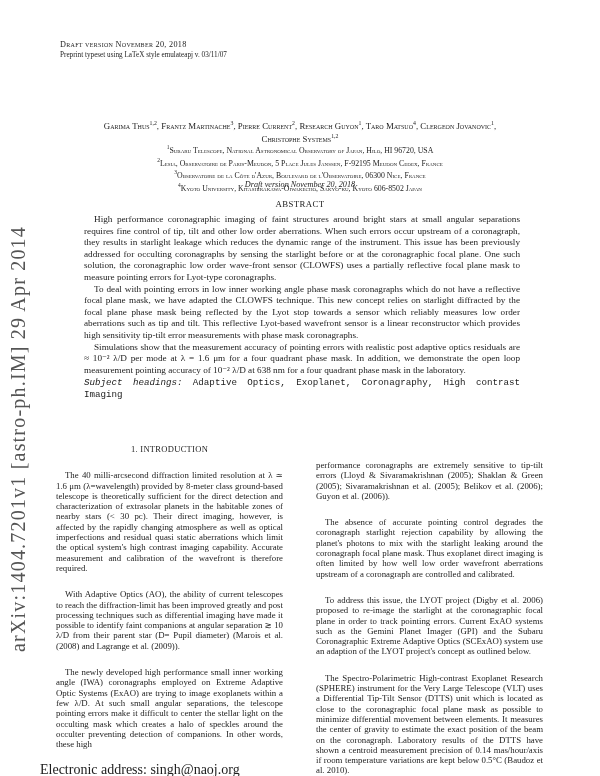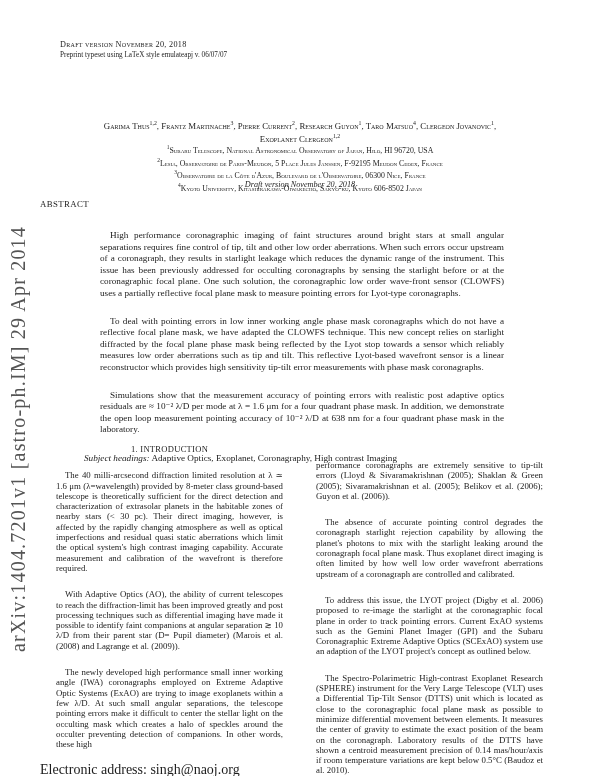--- a/index.html
+++ b/index.html
@@ -25,51 +25,51 @@
   .authors-block{position:absolute;left:30px;top:119px;width:540px;text-align:center;
     font-variant:small-caps;font-size:8.8px;line-height:9.8px;}
   .authors-block sup{font-size:5.8px;font-variant:normal;}
   
   .affil-block{position:absolute;left:30px;top:143px;width:540px;text-align:center;
     font-variant:small-caps;font-size:7.8px;line-height:8.9px;}
   .affil-block sup{font-size:5.4px;font-variant:normal;}
   .date-line{position:absolute;left:40px;top:180px;width:520px;text-align:center;
     font-style:italic;font-size:8.2px;}
   
-  .abstract-heading{position:absolute;left:40px;top:199px;width:520px;
+  .abstract-heading{position:absolute;left:40px;top:199px;width:520px;text-align:center;
     font-size:8.8px;letter-spacing:0.4px;}
   .abstract-body{position:absolute;left:84px;top:214px;width:436px;
     text-align:justify;font-size:9.2px;line-height:11.6px;}
-  .abstract-body p{margin:16px;text-indent:10px;}
-  .subject-line{margin-top:17px;}
+  .abstract-body p{margin:0;text-indent:10px;}
+  .subject-line{margin-top:1px;font-family:Liberation Mono, monospace;}
   .subject-label{font-style:italic;}
   
   .columns{position:absolute;left:40px;top:444px;width:528px;display:flex;gap:1px;}
   .col{width:259px;text-align:justify;font-size:8.8px;line-height:10.3px;}
   .section-heading{text-align:center;font-size:8.5px;letter-spacing:0.3px;margin-bottom:5px;}
   .col p{margin:16px;text-indent:9px;}
   .col-right p:first-child{text-indent:0;}
   .footnote{margin-top:10px;font-size:14px;text-indent:0;text-align:left;}
 </style>
 </head>
 <body>
 
 <div class="page">
 
   <div class="arxiv-stamp">arXiv:1404.7201v1  [astro-ph.IM]  29 Apr 2014</div>
 
   <div class="header">
     <div class="draft-line">Draft version November 20, 2018</div>
-    <div class="preprint-line">Preprint typeset using LaTeX style emulateapj v. 06/07/07</div>
+    <div class="preprint-line">Preprint typeset using LaTeX style emulateapj v. 03/11/07</div>
   </div>
 
 
   <div class="authors-block">
       <div><span>Garima Thus</span><sup>1,2</sup>, <span>Frantz Martinache</span><sup>3</sup>, <span>Pierre Current</span><sup>2</sup>, <span>Research Guyon</span><sup>1</sup>, <span>Taro Matsuo</span><sup>4</sup>, <span>Clergeon Jovanovic</span><sup>1</sup>,</div>
-      <div><span>Exoplanet Clergeon</span><sup>1,2</sup></div>
+      <div><span>Christophe Systems</span><sup>1,2</sup></div>
     </div>
 
   <div class="affil-block">
       <div><sup>1</sup>Subaru Telescope, National Astronomical Observatory of Japan, Hilo, HI 96720, USA</div>
       <div><sup>2</sup>Lesia, Observatoire de Paris-Meudon, 5 Place Jules Janssen, F-92195 Meudon Cedex, France</div>
       <div><sup>3</sup>Observatoire de la Côte d'Azur, Boulevard de l'Observatoire, 06300 Nice, France</div>
       <div><sup>4</sup>Kyoto University, Kitashirakawa-Oiwakecho, Sakyo-ku, Kyoto 606-8502 Japan</div>
     </div>
 
   <div class="date-line">Draft version November 20, 2018</div>

